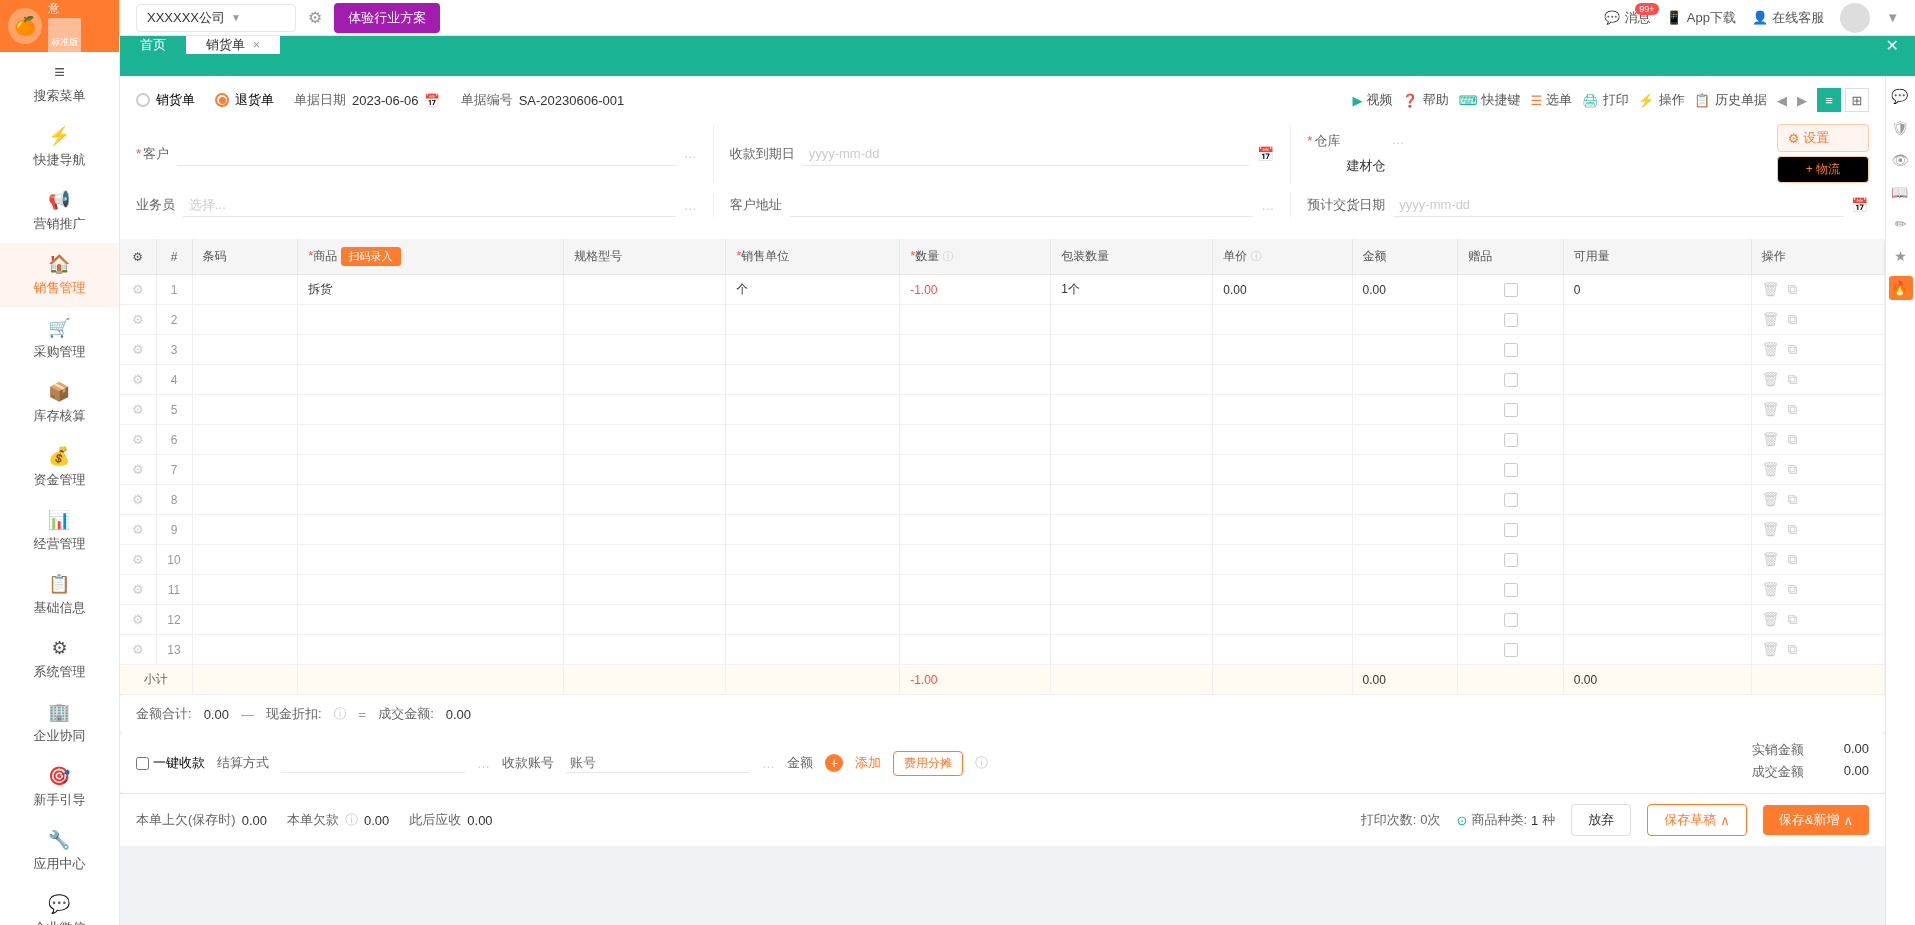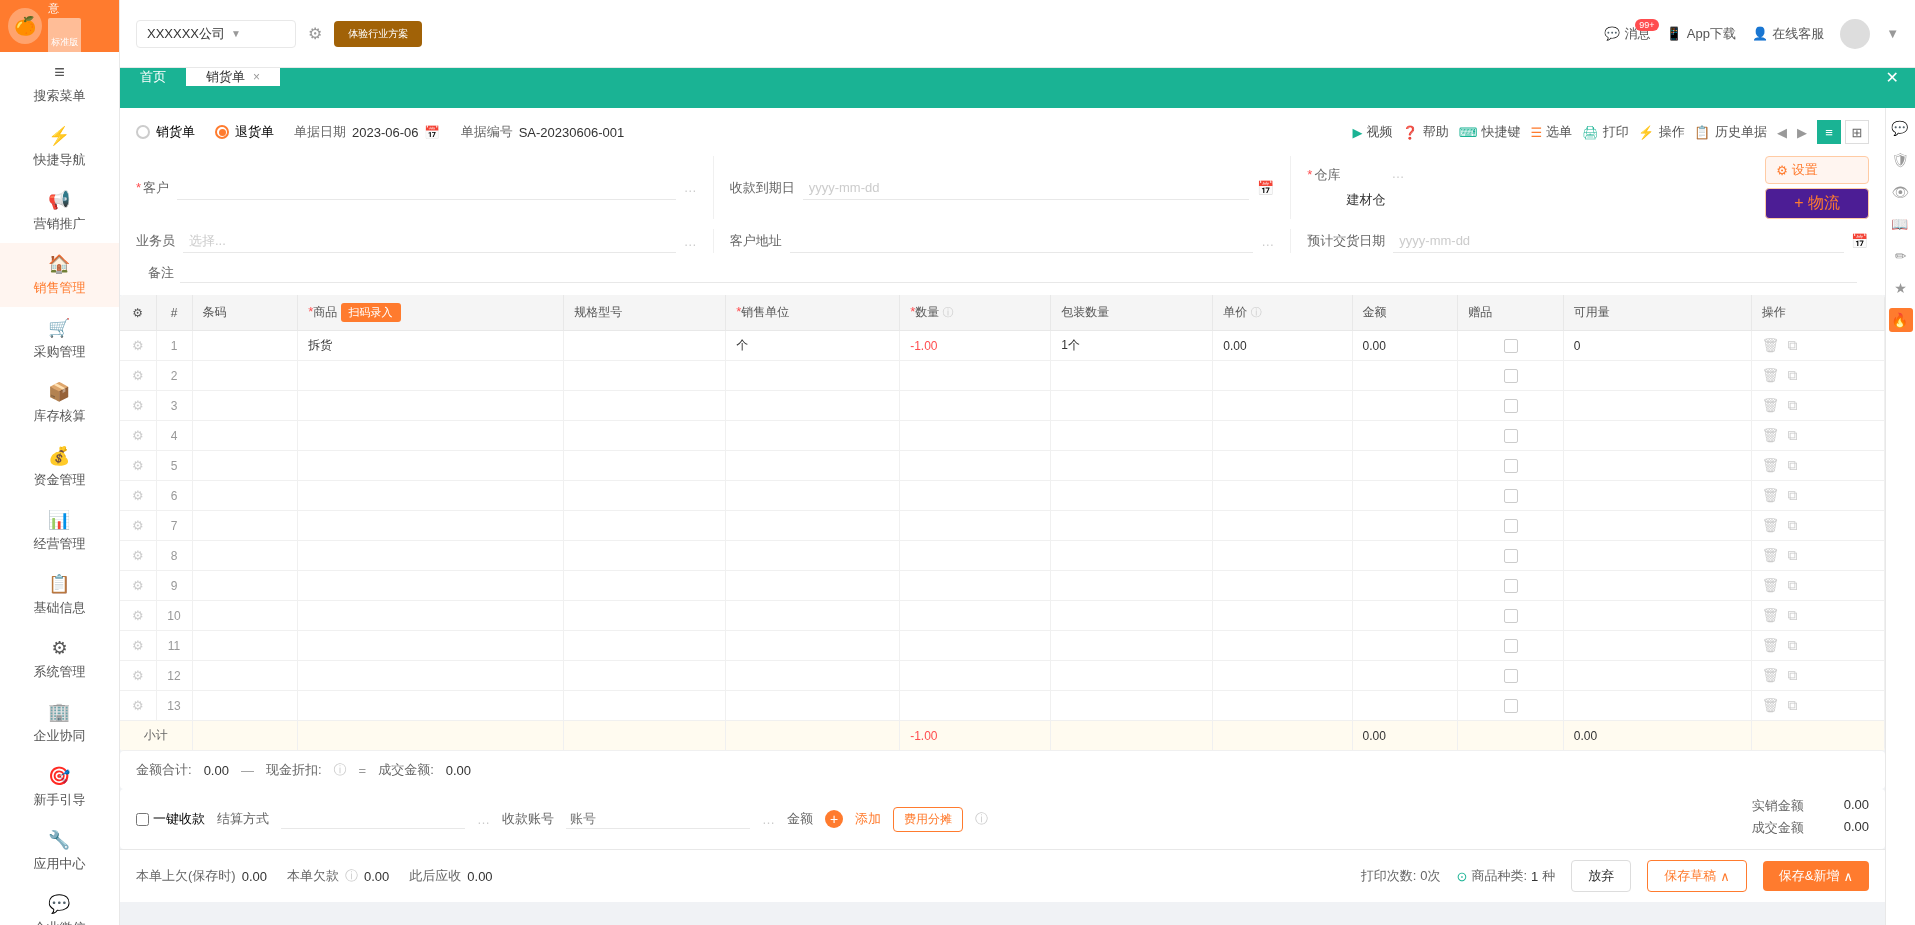--- a/index.html
+++ b/index.html
@@ -9,26 +9,26 @@
     .sidebar { width: 120px; background: #fff; display: flex; flex-direction: column; height: 100%; border-right: 1px solid #e8e8e8; flex-shrink: 0; }
     .sidebar-logo { background: #ff7b2e; padding: 10px 8px; display: flex; align-items: center; gap: 6px; min-height: 52px; }
     .sidebar-logo-icon { width: 36px; height: 36px; background: rgba(255,255,255,0.3); border-radius: 50%; display: flex; align-items: center; justify-content: center; color: white; font-size: 18px; }
     .sidebar-logo-text { color: white; font-size: 11px; line-height: 1.4; }
     .sidebar-logo-badge { background: rgba(255,255,255,0.5); color: white; font-size: 9px; border-radius: 2px; padding: 18px 3px; margin-top: 2px; display: inline-block; }
     .sidebar-item { display: flex; flex-direction: column; align-items: center; padding: 10px 5px; cursor: pointer; color: #555; gap: 4px; font-size: 12px; }
     .sidebar-item.active { background: #fff5f0; color: #ff7b2e; }
     .sidebar-item .icon { font-size: 18px; }
 
     
-    .topbar { height: 68px; background: white; display: flex; align-items: center; padding: 0 16px; border-bottom: 1px solid #e8e8e8; gap: 12px; }
+    .topbar { height: 36px; background: white; display: flex; align-items: center; padding: 0 16px; border-bottom: 1px solid #e8e8e8; gap: 12px; }
     .company-selector { display: flex; align-items: center; gap: 6px; padding: 4px 10px; border: 1px solid #e8e8e8; border-radius: 4px; cursor: pointer; min-width: 160px; }
     .company-name { font-size: 13px; color: #333; }
     .company-chevron { color: #999; font-size: 10px; }
     .gear-btn { color: #999; font-size: 16px; cursor: pointer; }
-    .trial-btn { background: #a16207; color: white; border: none; border-radius: 4px; padding: 6px 14px; cursor: pointer; font-size: 10px; }
+    .trial-btn { background: #a21caf; color: white; border: none; border-radius: 4px; padding: 6px 14px; cursor: pointer; font-size: 13px; }
     .topbar-right { margin-left: auto; display: flex; align-items: center; gap: 16px; }
     .topbar-msg { display: flex; align-items: center; gap: 4px; color: #555; cursor: pointer; position: relative; }
     .topbar-msg-badge { background: #ff4d4f; color: white; font-size: 9px; border-radius: 8px; padding: 1px 4px; position: absolute; top: -6px; right: -8px; }
     .topbar-app { display: flex; align-items: center; gap: 4px; color: #555; cursor: pointer; }
     .topbar-service { display: flex; align-items: center; gap: 4px; color: #555; cursor: pointer; }
     .topbar-avatar { width: 30px; height: 30px; border-radius: 50%; background: #ddd; cursor: pointer; }
     .topbar-arrow { color: #999; cursor: pointer; }
 
     
     .tabbar { height: 40px; background: #1ab394; display: flex; align-items: flex-start; }
@@ -53,21 +53,21 @@
     .view-btn { width: 24px; height: 24px; border: 1px solid #ddd; display: flex; align-items: center; justify-content: center; cursor: pointer; color: #666; }
     .view-btn.active { background: #1ab394; color: white; border-color: #1ab394; }
     .field-group { display: flex; align-items: center; gap: 8px; }
     .field-label { color: #666; white-space: nowrap; font-size: 13px; }
     .field-label.required::before { content: '*'; color: #ff4d4f; margin-right: 2px; }
     .field-input { flex: 1; border: none; border-bottom: 1px solid #e8e8e8; padding: 4px 6px; color: #333; outline: none; font-size: 13px; min-width: 0; background: transparent; }
     .field-input::placeholder { color: #ccc; }
     .field-dots { color: #ccc; cursor: pointer; }
     .field-calendar { color: #1ab394; cursor: pointer; font-size: 14px; }
     .action-btn-setting { background: #fff5f0; color: #ff7b2e; border: 1px solid #ffcba4; border-radius: 4px; padding: 4px 10px; cursor: pointer; font-size: 12px; display: flex; align-items: center; gap: 4px; }
-    .action-btn-logistics { background: #4c1d95; color: #ff7b2e; border: 1px solid #ffcba4; border-radius: 4px; padding: 4px 28px; cursor: pointer; font-size: 16px; display: flex; align-items: center; gap: 4px; }
+    .action-btn-logistics { background: #000000; color: #ff7b2e; border: 1px solid #ffcba4; border-radius: 4px; padding: 4px 28px; cursor: pointer; font-size: 12px; display: flex; align-items: center; gap: 4px; }
 
     
     .table-wrapper { background: white; border-radius: 4px; overflow: hidden; }
     .table-scroll { overflow-x: auto; }
     table { width: 100%; border-collapse: collapse; }
     thead tr { background: #f5f5f5; }
     th { padding: 8px 10px; text-align: left; font-weight: normal; color: #555; border-bottom: 1px solid #e8e8e8; border-right: 1px solid #e8e8e8; white-space: nowrap; font-size: 12px; }
     td { padding: 6px 10px; border-bottom: 1px solid #f0f0f0; border-right: 1px solid #f0f0f0; color: #333; font-size: 12px; white-space: nowrap; }
     td.row-num { color: #999; text-align: center; width: 30px; }
     td.red-val { color: #ff4d4f; }
@@ -335,24 +335,20 @@
               <input class="field-input" placeholder="" style="">
               <span class="field-dots">…</span>
             </div>
             <div class="field-group" style="padding-left:16px;justify-content:space-between;">
               <span class="field-label">预计交货日期</span>
               <input class="field-input" placeholder="yyyy-mm-dd" style="">
               <span class="field-calendar">📅</span>
             </div>
           </div>
 
-          <div class="notes-row">
-            <span class="field-label">备注</span>
-            <input class="notes-input" placeholder="" style="">
-          </div>
         </div>
 
         <div class="table-wrapper">
           <div class="table-scroll">
             <table>
               <thead>
                 <tr>
                   <th class="th-settings">⚙</th>
                   <th class="th-num">#</th>
                   <th>条码</th>

